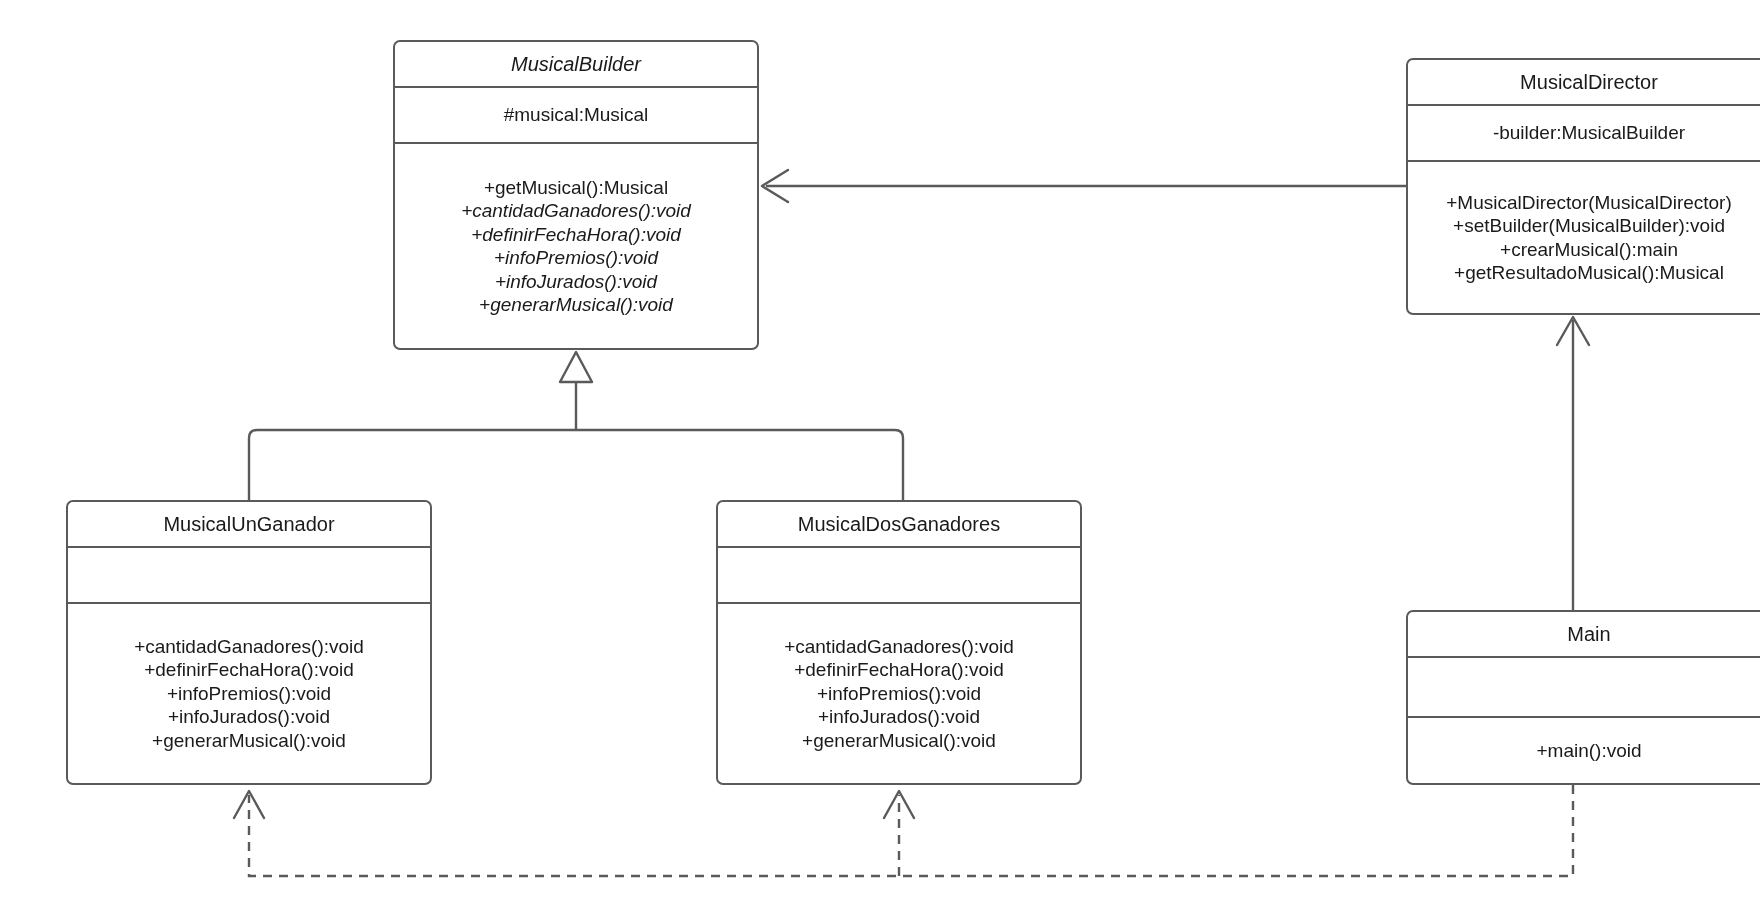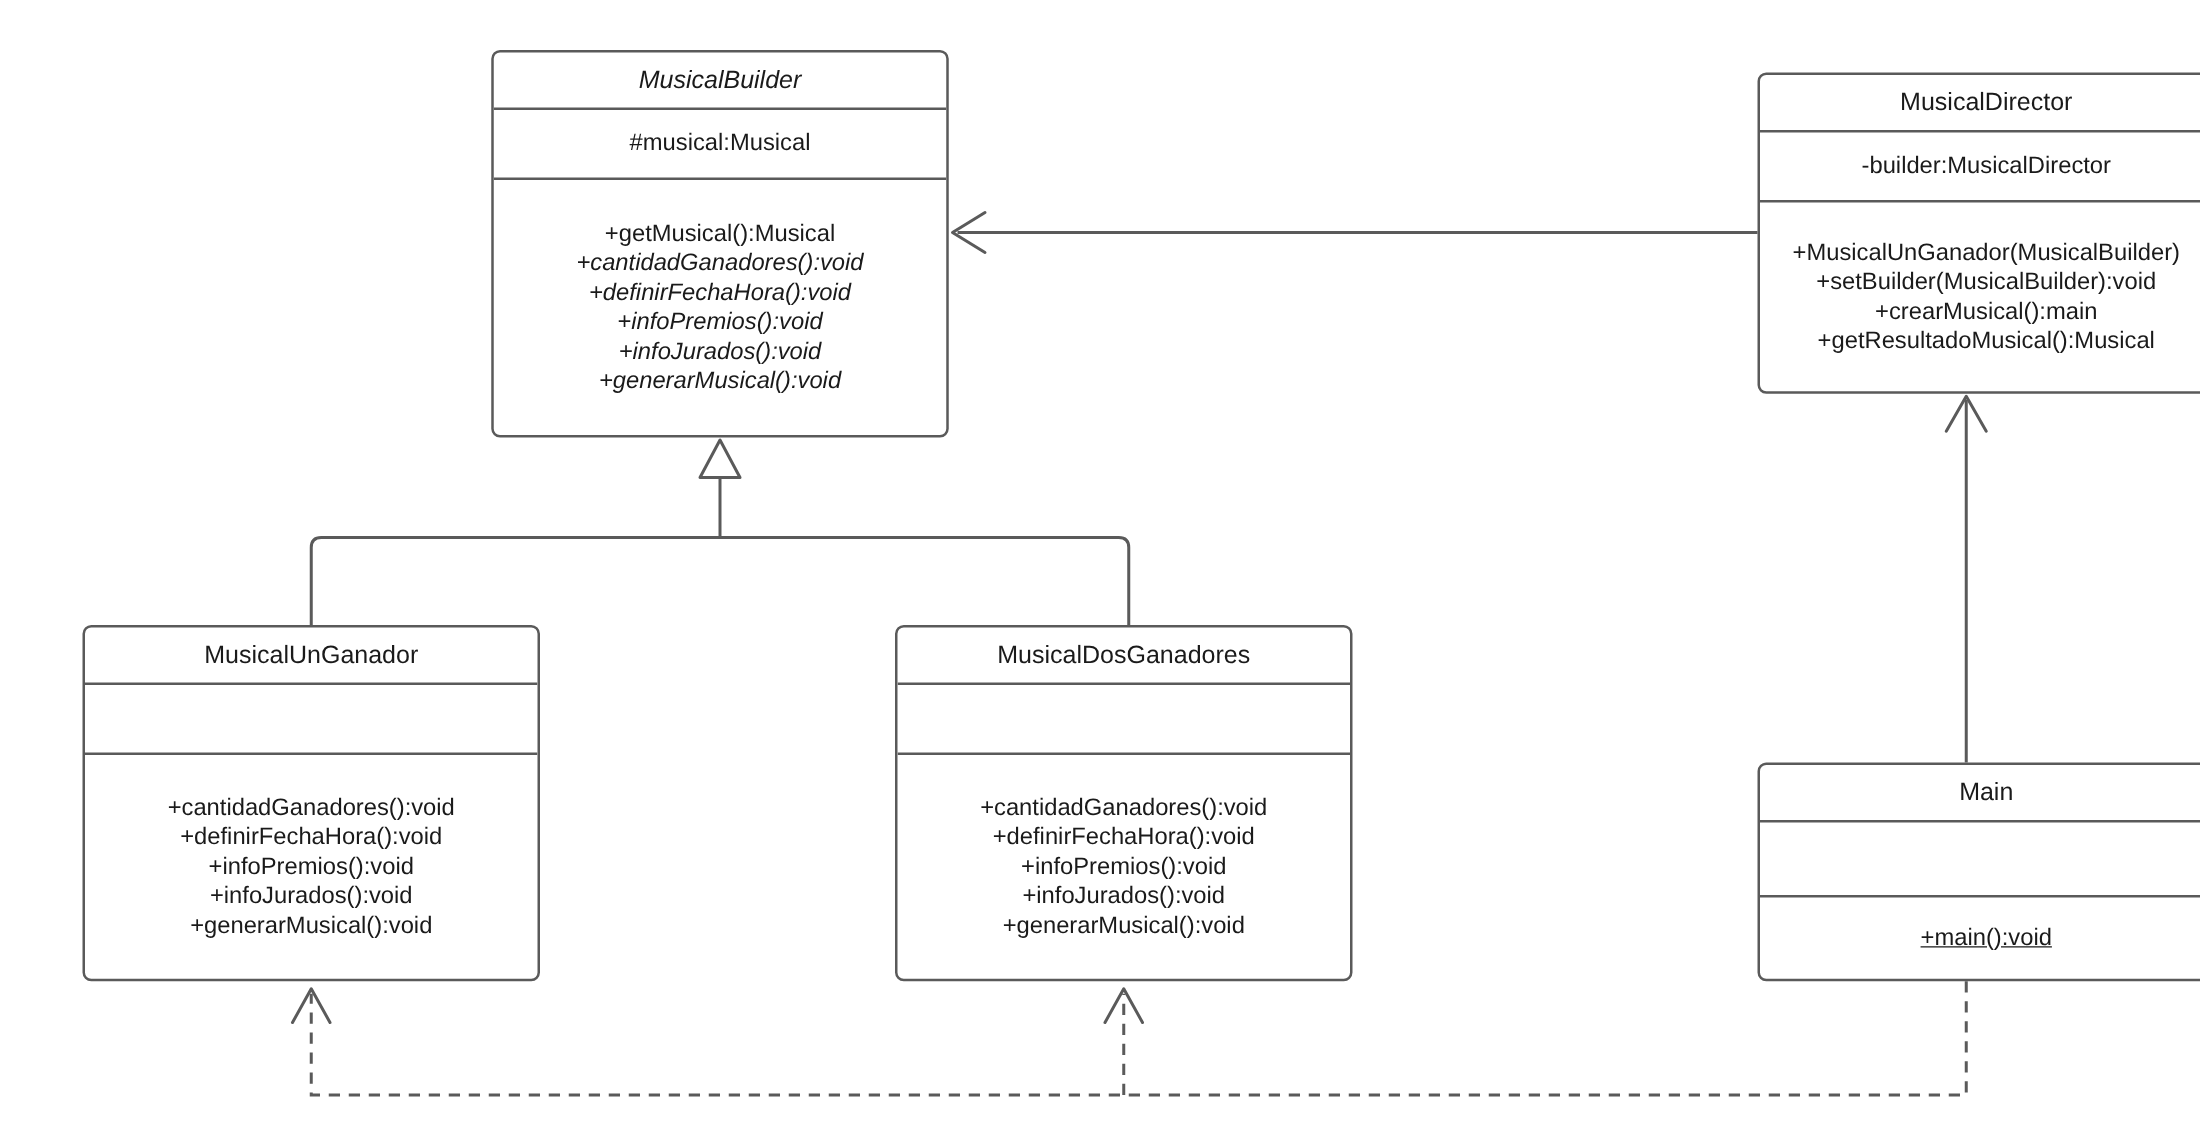--- a/index.html
+++ b/index.html
@@ -68,21 +68,20 @@
     font-size: 19px;
     line-height: 23.5px;
     color: #1a1a1a;
     white-space: nowrap;
     text-align: center;
   }
   .member.abstract {
     font-style: italic;
   }
   .member.static {
-    text-decoration: underline;
   }
   .empty-cmp {
     min-height: 48px;
   }
 </style>
 </head>
 <body>
 
 <div id="canvas">
 
@@ -131,24 +130,24 @@
           <div class="member abstract">+infoPremios():void</div>
           <div class="member abstract">+infoJurados():void</div>
           <div class="member abstract">+generarMusical():void</div>
         </div>
       </div>
       <div class="uml-class" style="left: 1378px; top: 58px; width: 366px; height: 257px;">
         <div class="cmp name" style="height: 46px;">
           <div class="cls-title">MusicalDirector</div>
         </div>
         <div class="cmp attrs" style="height: 56px;">
-          <div class="member">-builder:MusicalDirector</div>
+          <div class="member">-builder:MusicalBuilder</div>
         </div>
         <div class="cmp ops">
-          <div class="member">+MusicalUnGanador(MusicalBuilder)</div>
+          <div class="member">+MusicalDirector(MusicalDirector)</div>
           <div class="member">+setBuilder(MusicalBuilder):void</div>
           <div class="member">+crearMusical():main</div>
           <div class="member">+getResultadoMusical():Musical</div>
         </div>
       </div>
       <div class="uml-class" style="left: 38px; top: 500px; width: 366px; height: 285px; justify-content: space-between;">
         <div class="cmp name" style="height: 46px;">
           <div class="cls-title">MusicalUnGanador</div>
         </div>
         <div class="cmp attrs empty-cmp" style="height: 56px;"></div>

